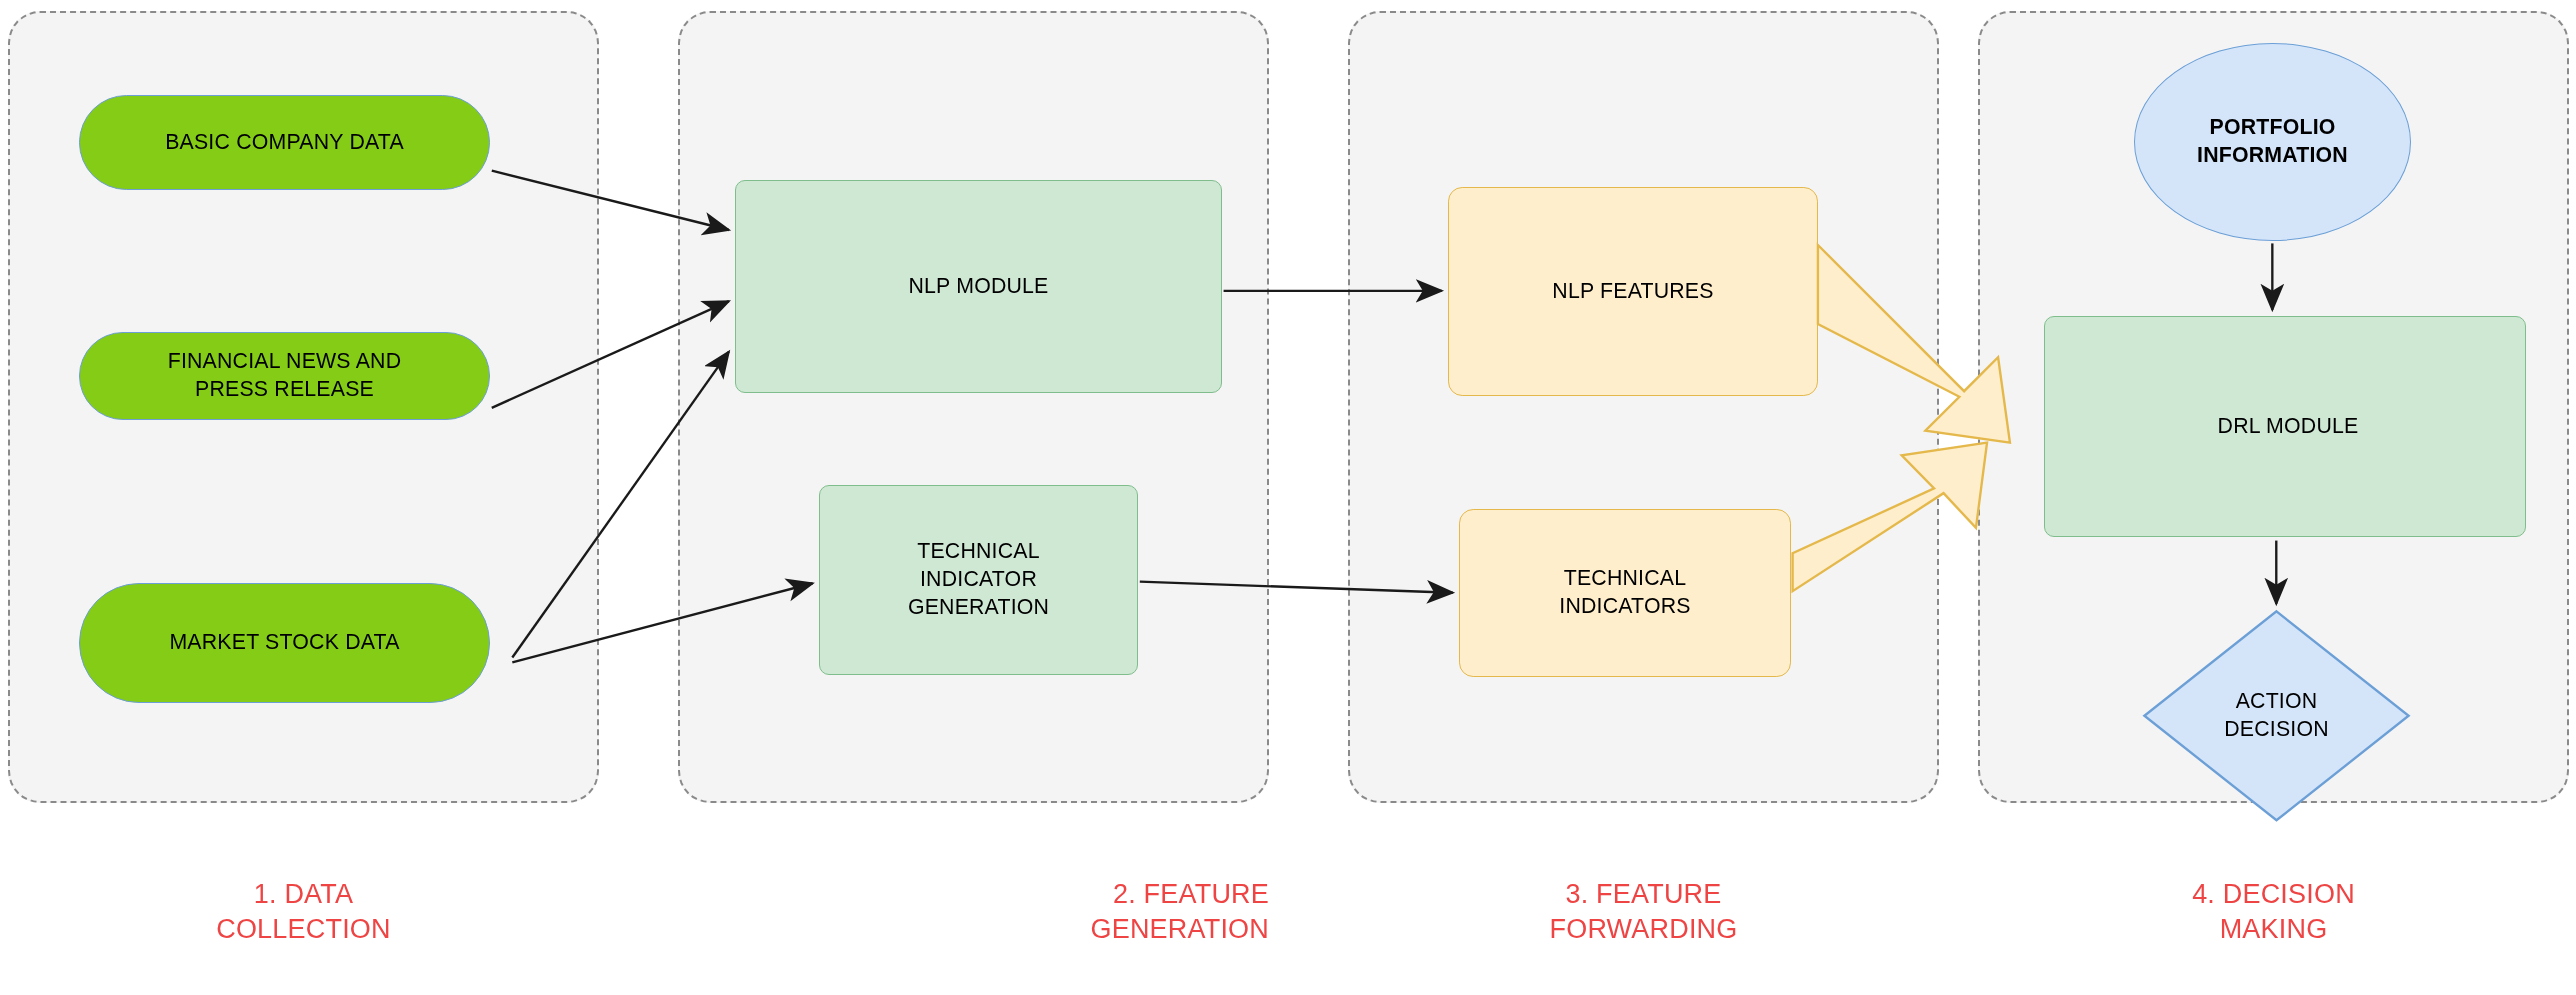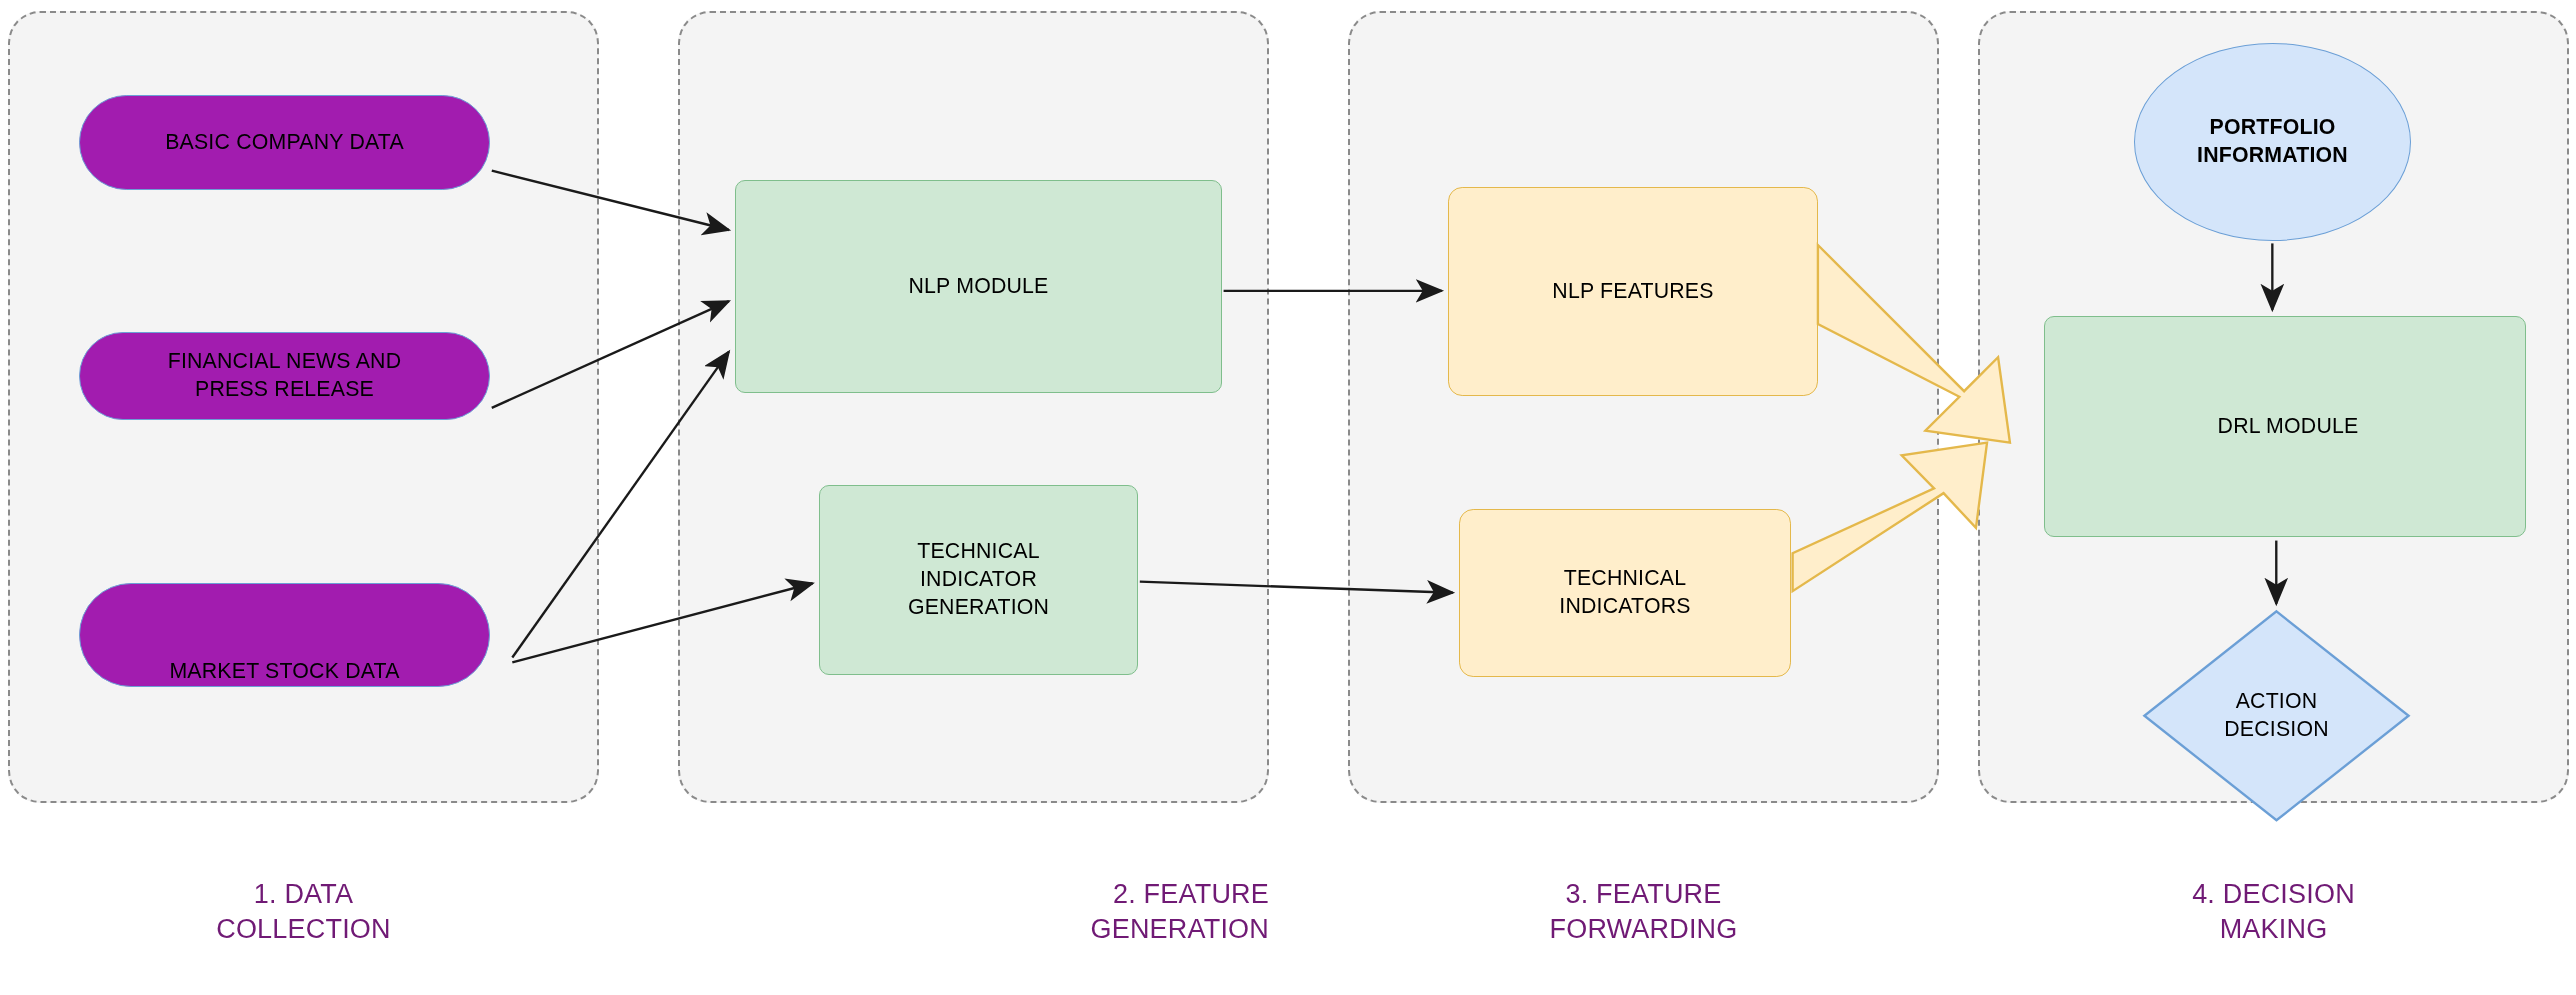--- a/index.html
+++ b/index.html
@@ -21,40 +21,40 @@
     background: #f4f4f4;
     border: 2.4px dashed #8a8a8a;
     border-radius: 32px;
     box-sizing: border-box;
   }
   .stage-caption {
     position: absolute;
     text-align: center;
     font-size: 27px;
     line-height: 1.28;
-    color: #701a75;
+    color: #ef4444;
     letter-spacing: 0.2px;
     white-space: pre-line;
   }
   
   .node {
     position: absolute;
     box-sizing: border-box;
     display: flex;
     align-items: center;
     justify-content: center;
     text-align: center;
     font-size: 21.3px;
     line-height: 1.3;
     color: #000000;
     white-space: pre-line;
     letter-spacing: 0.2px;
   }
   .node-blue-pill {
-    background: #a21caf;
+    background: #84cc16;
     border: 1.6px solid #6b9fd6;
     border-radius: 790px;
   }
   .node-green-rect {
     background: #cfe8d4;
     border: 1.6px solid #7fbe8c;
     border-radius: 10px;
   }
   .node-yellow-rect {
     background: #ffeecb;
@@ -127,21 +127,21 @@
 
   <div class="node node-blue-pill" style="left:79px; top:95px; width:411px; height:95px;">
     <span>BASIC COMPANY DATA</span>
   </div>
 
   <div class="node node-blue-pill" style="left:79px; top:332px; width:411px; height:88px;">
     <span>FINANCIAL NEWS AND
 PRESS RELEASE</span>
   </div>
 
-  <div class="node node-blue-pill" style="left:79px; top:583px; width:411px; height:104px;align-items:flex-end;">
+  <div class="node node-blue-pill" style="left:79px; top:583px; width:411px; height:120px;">
     <span>MARKET STOCK DATA</span>
   </div>
 
   <div class="node node-green-rect" style="left:735px; top:180px; width:487px; height:213px;">
     <span>NLP MODULE</span>
   </div>
 
   <div class="node node-green-rect" style="left:819px; top:485px; width:319px; height:190px;">
     <span>TECHNICAL
 INDICATOR

